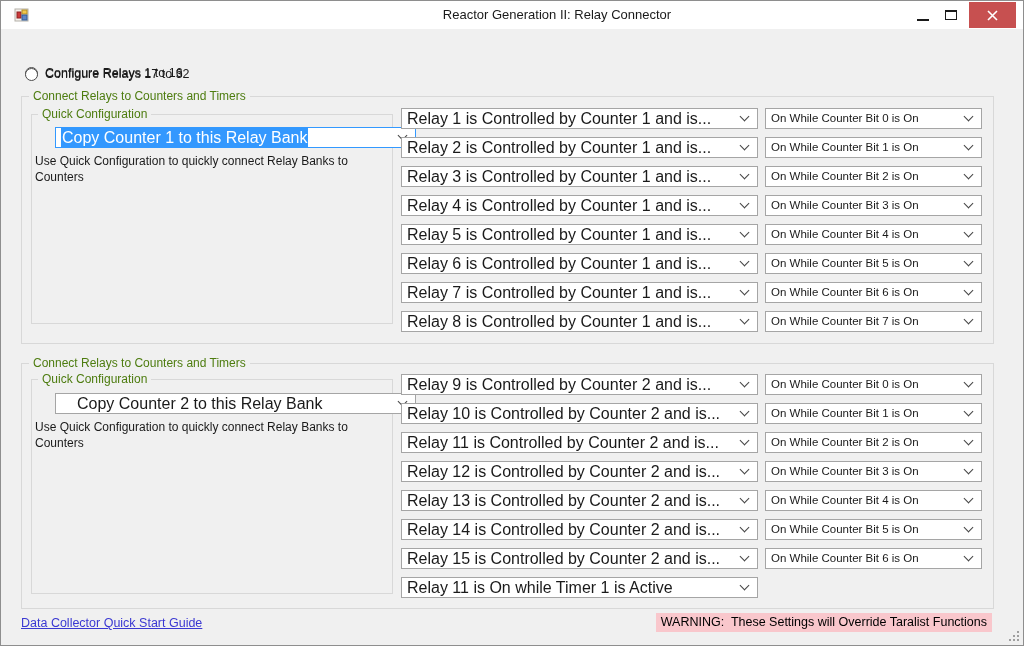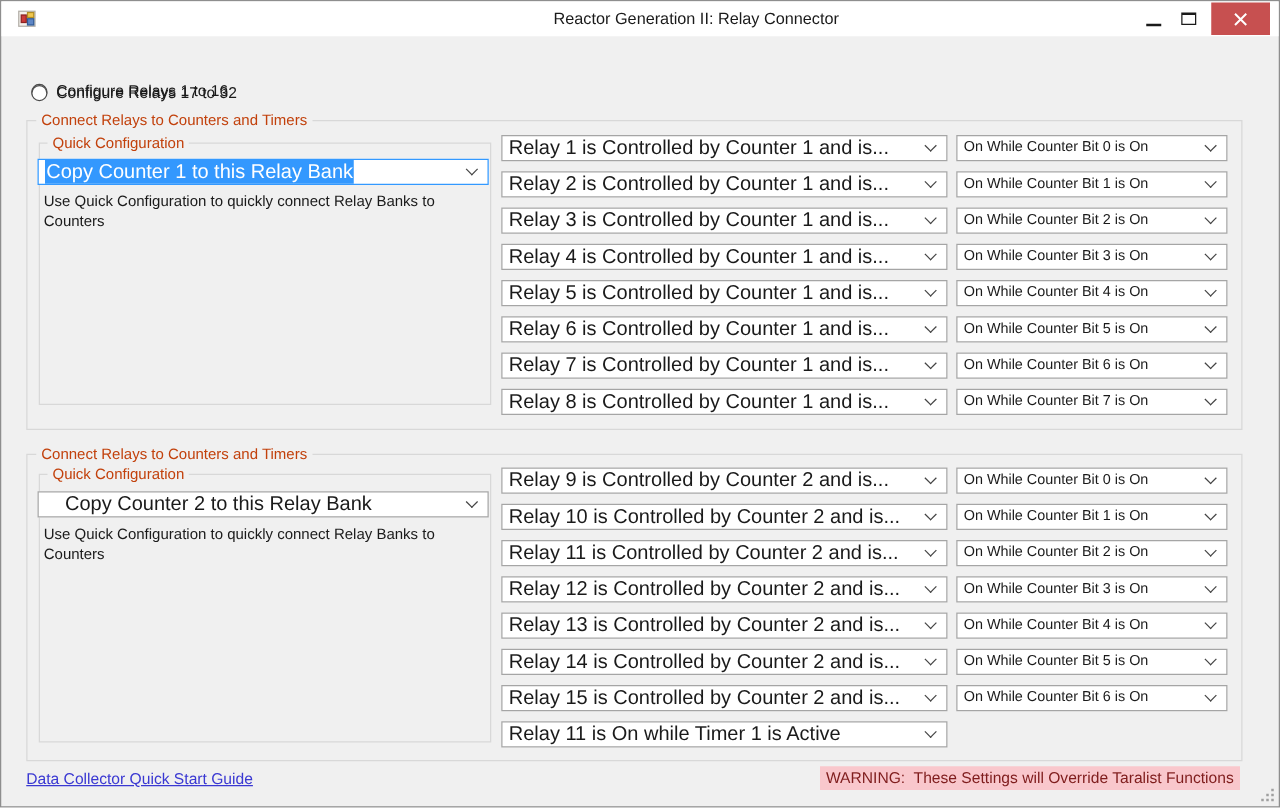--- a/index.html
+++ b/index.html
@@ -12,35 +12,35 @@
   .btn-min,.btn-max{width:28px;height:26px;display:flex;justify-content:center;align-items:center;}
   .btn-min i{display:block;width:12px;height:2px;background:#1a1a1a;margin-top:10px;}
   .btn-max i{display:block;width:12px;height:10px;border:1px solid #1a1a1a;border-top-width:2px;box-sizing:border-box;}
   .btn-close{width:47px;height:26px;background:#c75050;display:flex;justify-content:center;align-items:center;margin-left:4px;}
   
   .radio-row{position:absolute;display:flex;align-items:center;gap:7px;font-size:12.5px;color:#1a1a1a;}
   .radio{width:13px;height:13px;border:1px solid #4c4c4c;border-radius:50%;background:#fff;position:relative;box-sizing:border-box;flex:0 0 auto;}
   .radio.sel::after{content:'';position:absolute;left:2px;top:2px;right:2px;bottom:2px;background:#151515;border-radius:50%;}
   
   .groupbox{position:absolute;border:1px solid #d8d8d8;box-sizing:border-box;}
-  .gb-caption{position:absolute;top:-8px;left:7px;background:#f0f0f0;padding:0 4px;font-size:12px;color:#c2410c;white-space:nowrap;}
+  .gb-caption{position:absolute;top:-8px;left:7px;background:#f0f0f0;padding:0 4px;font-size:12px;color:#4d7c0f;white-space:nowrap;}
   .help-text{position:absolute;font-size:12px;color:#1a1a1a;line-height:1.35;}
   
   .combo{position:relative;background:#fff;border:1px solid #a5a5a5;box-sizing:border-box;height:21px;line-height:19px;padding:0 22px 0 5px;font-size:16px;color:#1a1a1a;white-space:nowrap;overflow:hidden;}
   .chev{position:absolute;right:8px;top:50%;width:8px;height:8px;margin-top:-6px;}
   .chev::before{content:'';position:absolute;left:0;top:0;width:6px;height:6px;border-right:1px solid #444;border-bottom:1px solid #444;transform:rotate(45deg);}
-  .combo-abs{position:absolute;}
+  .combo-abs{position:absolute;margin-left:25px;}
   .combo-focused{border:1px solid #3399ff;}
   .combo-focused .ctext{background:#3398fe;color:#fff;padding:1px 1px 2px 1px;}
   .rows{position:absolute;display:flex;flex-direction:column;gap:8px;}
   .rows .combo{width:100%;}
   .bit-col .combo{font-size:11.5px;padding-right:22px;}
   
   .link{position:absolute;font-size:12.5px;color:#3a38d2;text-decoration:underline;cursor:pointer;}
-  .warning{position:absolute;font-size:12.5px;color:#7f1d1d;background:#f9c7cc;padding:2px 5px 3px 5px;white-space:pre;}
+  .warning{position:absolute;font-size:12.5px;color:#000000;background:#f9c7cc;padding:2px 5px 3px 5px;white-space:pre;}
   .grip{position:absolute;right:3px;bottom:3px;width:12px;height:12px;}
   .grip::after{content:'';position:absolute;left:9px;top:1px;width:2px;height:2px;background:#9f9f9f;box-shadow:0 4px #9f9f9f,0 8px #9f9f9f,-4px 4px #9f9f9f,-4px 8px #9f9f9f,-8px 8px #9f9f9f;}
 </style>
 </head>
 <body>
 
 <div class="window">
 
   <div class="titlebar">
     <span class="app-icon">

